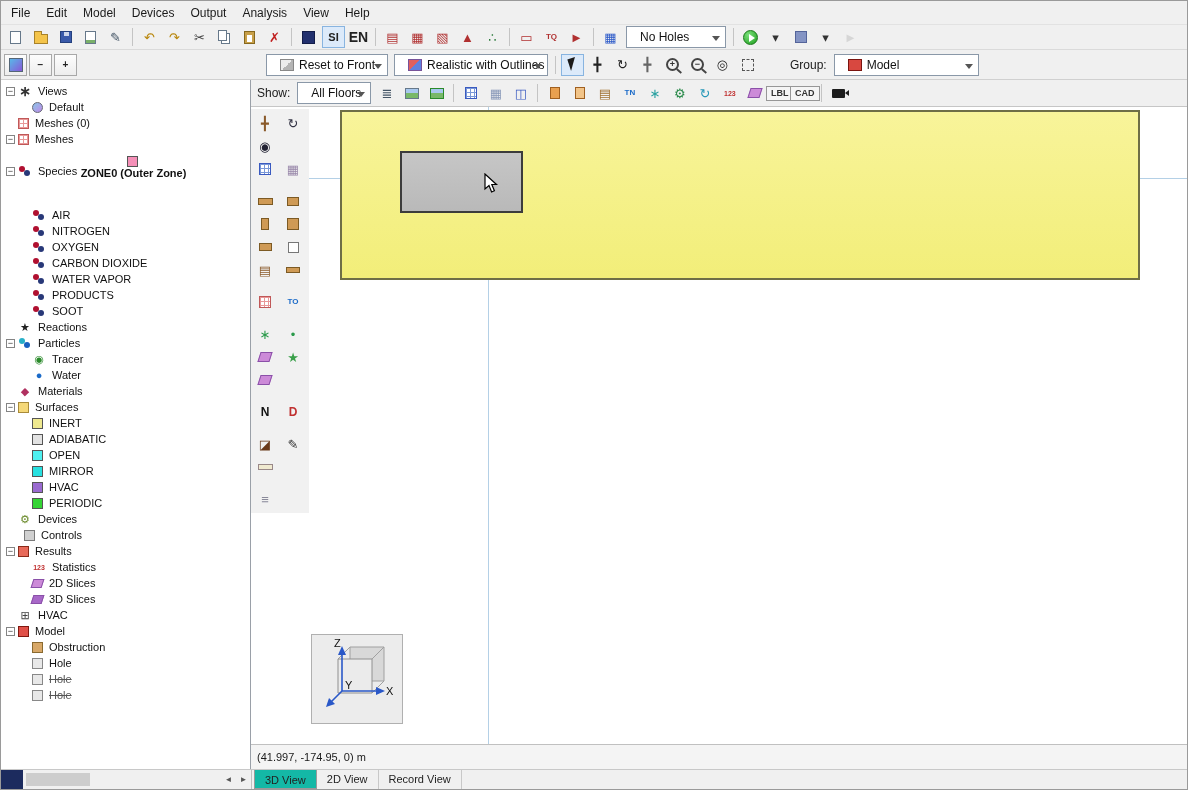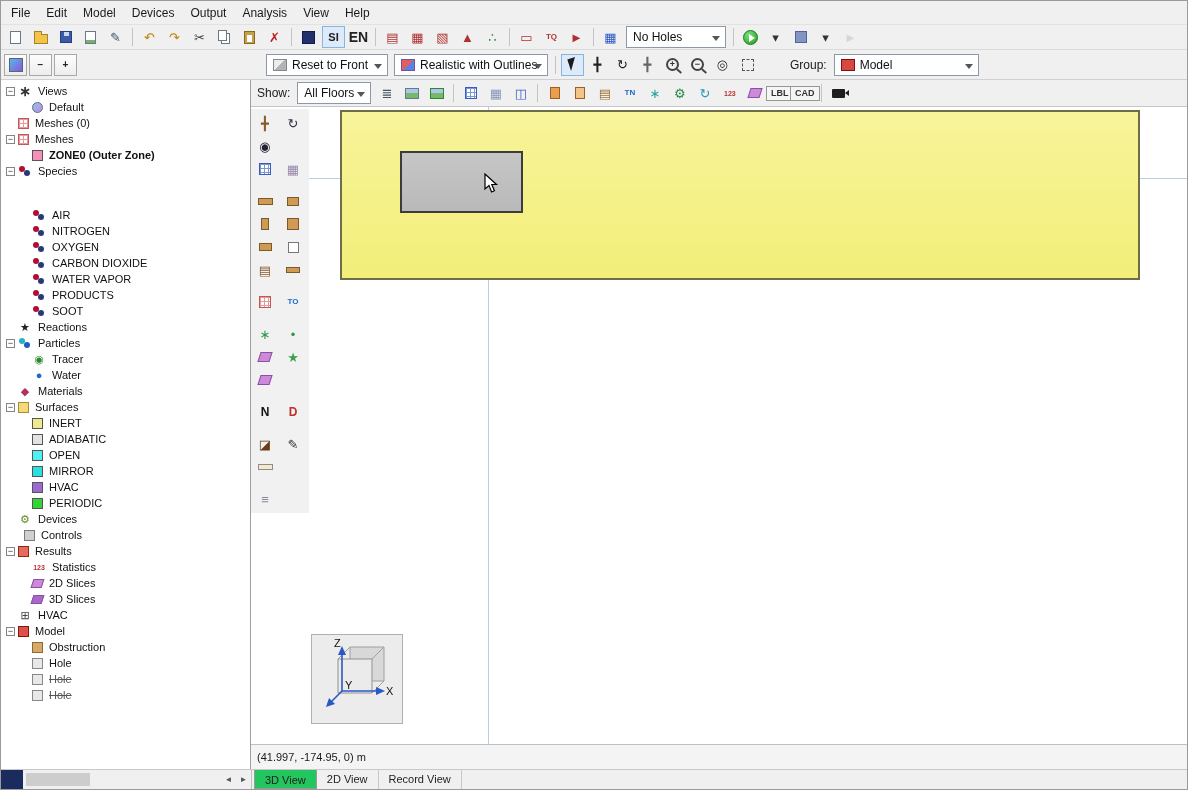--- a/index.html
+++ b/index.html
@@ -52,21 +52,21 @@
 .k-dash{width:12px;height:12px;border:1px dashed #555}
 .k-img{width:14px;height:11px;border:1px solid #66788a;background:linear-gradient(180deg,#a8c8ee 0%,#a8c8ee 45%,#78b868 45%)}
 .k-img2{width:14px;height:11px;border:1px solid #2a8a2a;background:linear-gradient(180deg,#a8c8ee 0%,#a8c8ee 45%,#78b868 45%)}
 .k-slice{width:12px;height:10px;background:#cc8ad8;border:1px solid #8a50a8;transform:skewX(-18deg)}
 .k-camera{width:13px;height:9px;background:#1d1d1d;position:relative;border-radius:1px}
 .k-camera::before{content:"";position:absolute;right:-4px;top:1px;border-right:4px solid #1d1d1d;border-top:3px solid transparent;border-bottom:3px solid transparent}
 .k-grid3d{width:12px;height:12px;border:1px solid #3a5ac0;background-color:#fff;background-image:linear-gradient(#7a98d8 1px,transparent 1px),linear-gradient(90deg,#7a98d8 1px,transparent 1px);background-size:4px 4px}
 .k-gridred{width:12px;height:12px;border:1px solid #c05858;background-color:#fff;background-image:linear-gradient(#e89898 1px,transparent 1px),linear-gradient(90deg,#e89898 1px,transparent 1px);background-size:4px 4px}
 
 
-.combo{height:22px;background:#fff;border:1px solid #8a98a8;display:inline-flex;align-items:center;margin:0 3px;position:relative;padding:0 18px 0 6px;flex:0 0 auto}
+.combo{height:22px;background:#fff;border:1px solid #8a98a8;display:inline-flex;align-items:center;margin:0 3px;position:relative;padding:0 18px 0 13px;flex:0 0 auto}
 .combo-text{font-size:12px;color:#111;white-space:nowrap}
 .caret{position:absolute;right:5px;top:9px;width:0;height:0;border-left:4px solid transparent;border-right:4px solid transparent;border-top:5px solid #555}
 .combo-ico{width:14px;height:12px;margin-right:5px;display:inline-block;flex:0 0 auto}
 .ico-viewcube{background:linear-gradient(135deg,#ececec 50%,#b4b4b4 50%);border:1px solid #888}
 .ico-render{background:linear-gradient(135deg,#e06060 50%,#6080e0 50%);border:1px solid #77539a}
 .ico-model{background:#d84840;border:1px solid #7a1410}
 .w100{width:100px}.w122{width:122px}.w154{width:154px}.w145{width:145px}.w74{width:74px}
 .combo.reset-gap{margin-left:188px}
 .group-gap{margin-left:30px}
 
@@ -115,21 +115,21 @@
 
 
 .bottombar{height:20px;display:flex;background:#f0f0f0;border-top:1px solid #c8c8c8;flex:0 0 auto}
 .bb-left{width:251px;display:flex;align-items:center;border-right:1px solid #c0c0c0;flex:0 0 auto}
 .navy-grip{width:22px;height:19px;background:#1c2b5e;flex:0 0 auto}
 .hthumb{width:64px;height:13px;background:#cdcdcd;margin-left:3px;flex:0 0 auto}
 .hspacer{flex:1}
 .harrow{width:15px;height:16px;font-size:8px;color:#555;display:flex;align-items:center;justify-content:center}
 .tabs{flex:1;display:flex;align-items:stretch;padding-left:2px}
 .tab{padding:3px 10px;font-size:11px;border-right:1px solid #c8c8c8;color:#222;background:#f0f0f0;white-space:nowrap}
-.tab.active{background:#22c55e;border:1px solid #9a9a9a;border-top:none;padding-top:4px}
+.tab.active{background:#14b8a6;border:1px solid #9a9a9a;border-top:none;padding-top:4px}
 </style>
 </head>
 <body>
 
 <div class="window">
 
 
   <div class="menubar">
       <span class="menu-item">File</span>
       <span class="menu-item">Edit</span>
@@ -315,21 +315,21 @@
           <div class="trow" style="padding-left: 2px;">
             <span class="texp empty"></span>
             <span class="ti ti-meshes"></span>
             <span class="tlab">Meshes (0)</span>
           </div>
           <div class="trow" style="padding-left: 2px;">
             <span class="texp">−</span>
             <span class="ti ti-zones"></span>
             <span class="tlab">Meshes</span>
           </div>
-          <div class="trow" style="padding-left: 16px;">
+          <div class="trow" style="padding-left: 16px; flex-direction: column;">
             <span class="texp empty"></span>
             <span class="ti ti-zone" style="background: rgb(245, 144, 184);"></span>
             <span class="tlab b">ZONE0 (Outer Zone)</span>
           </div>
           <div class="trow" style="padding-left: 2px;">
             <span class="texp">−</span>
             <span class="ti ti-species-group"></span>
             <span class="tlab">Species</span>
           </div>
           <div class="trow" style="padding-left: 16px; margin-top: 28px;">

